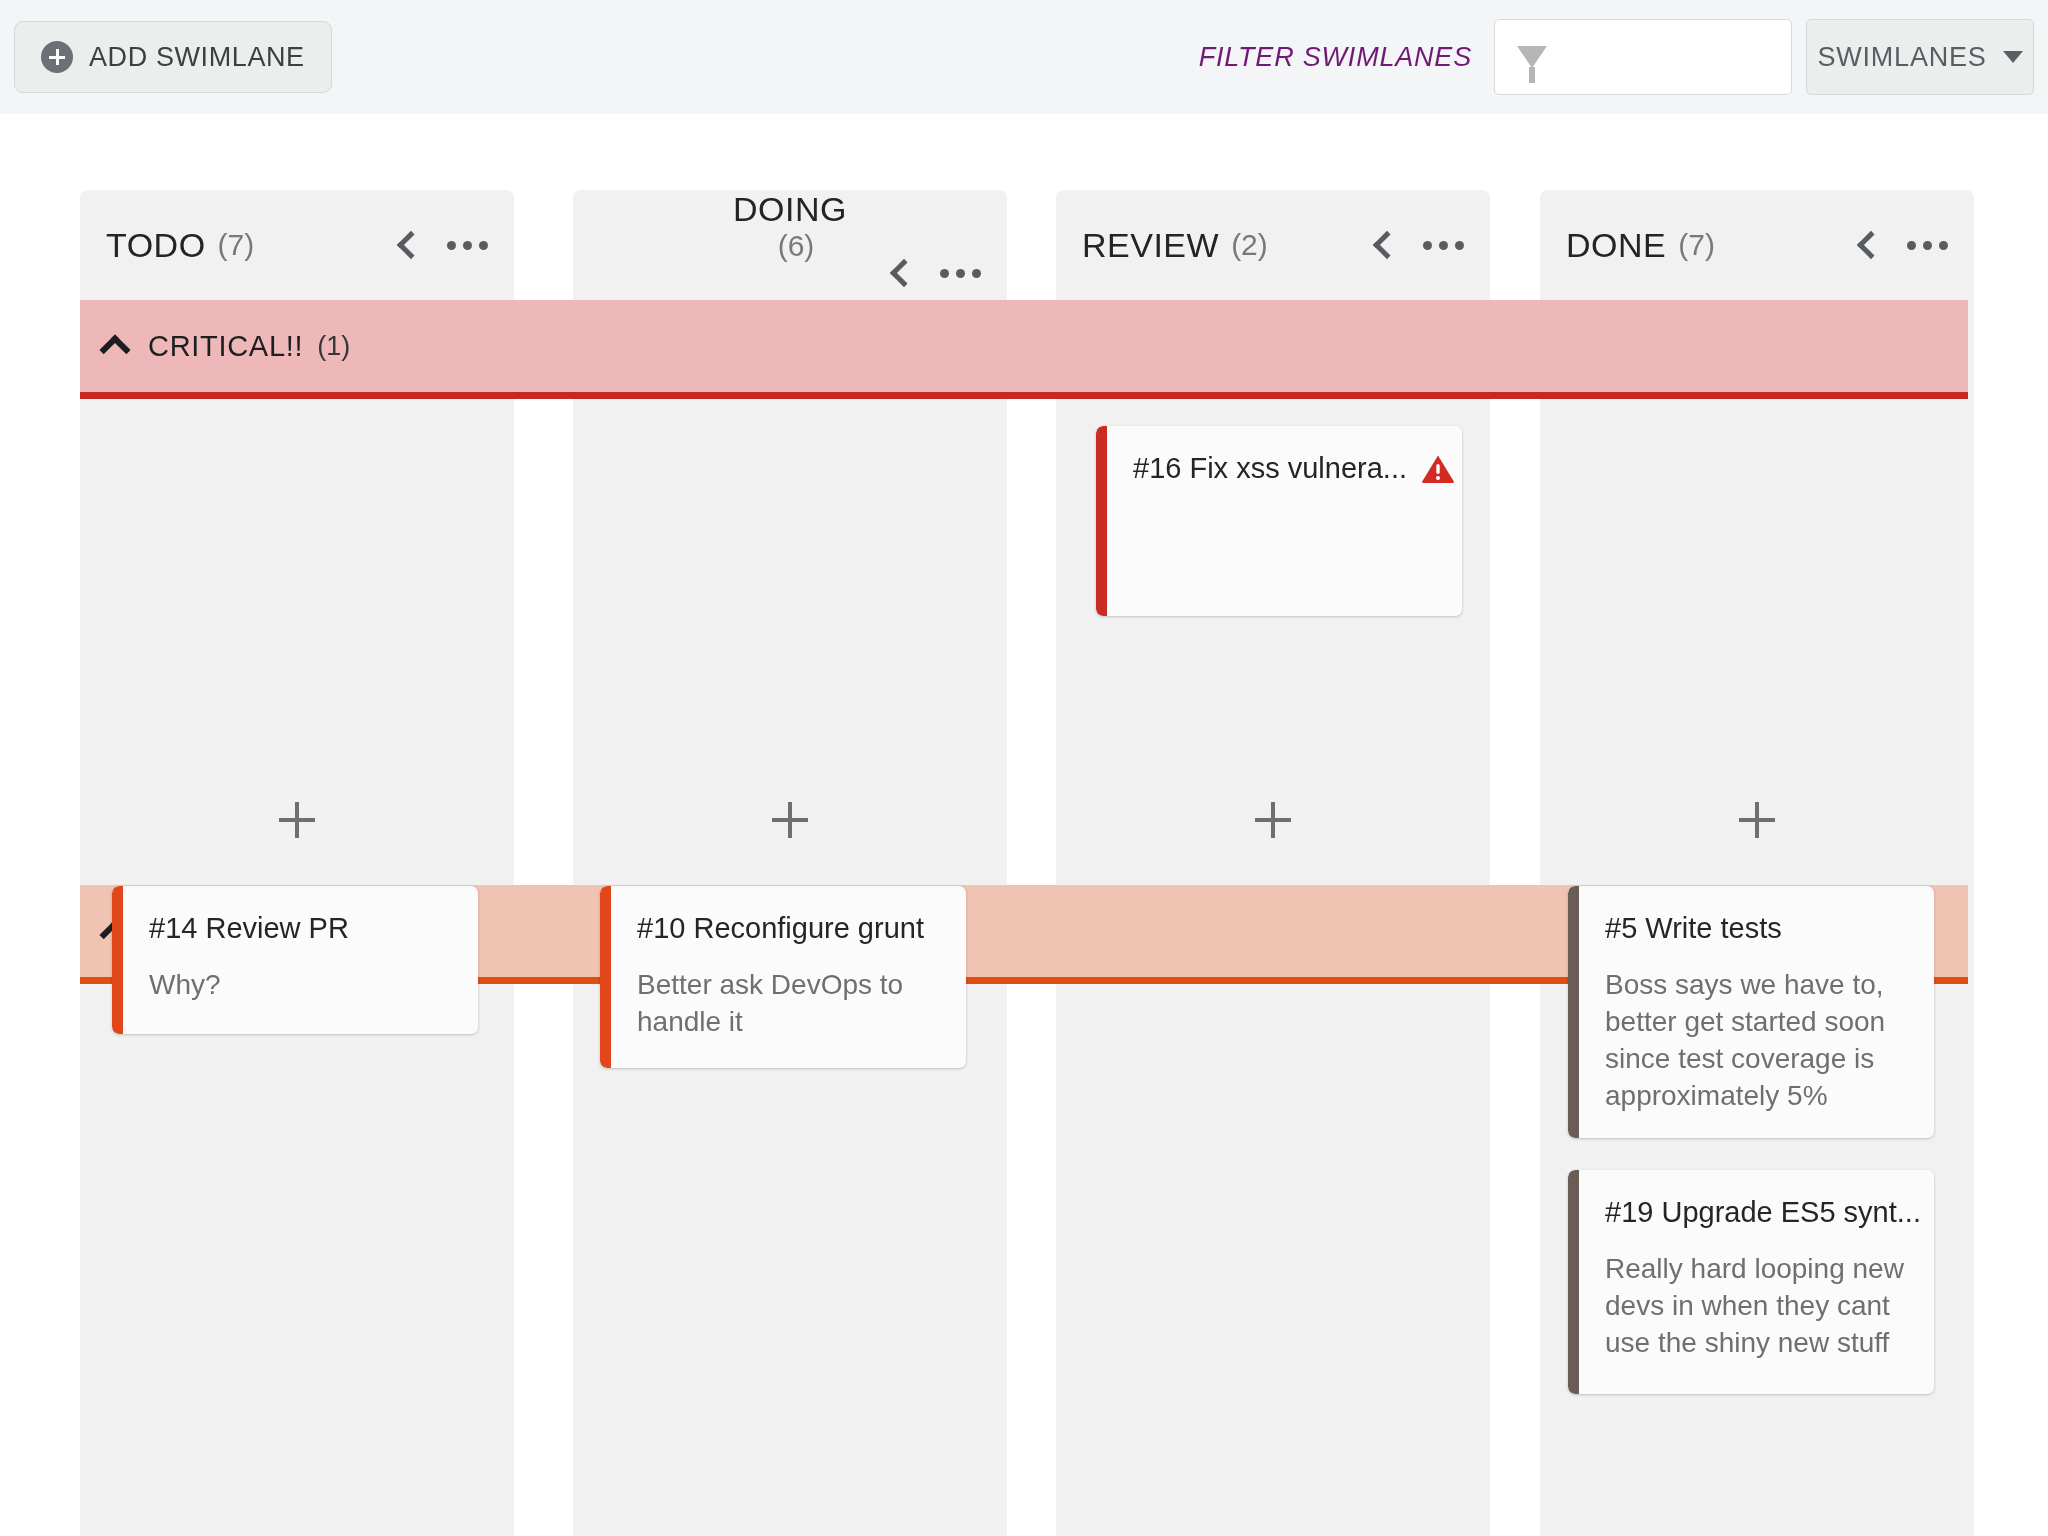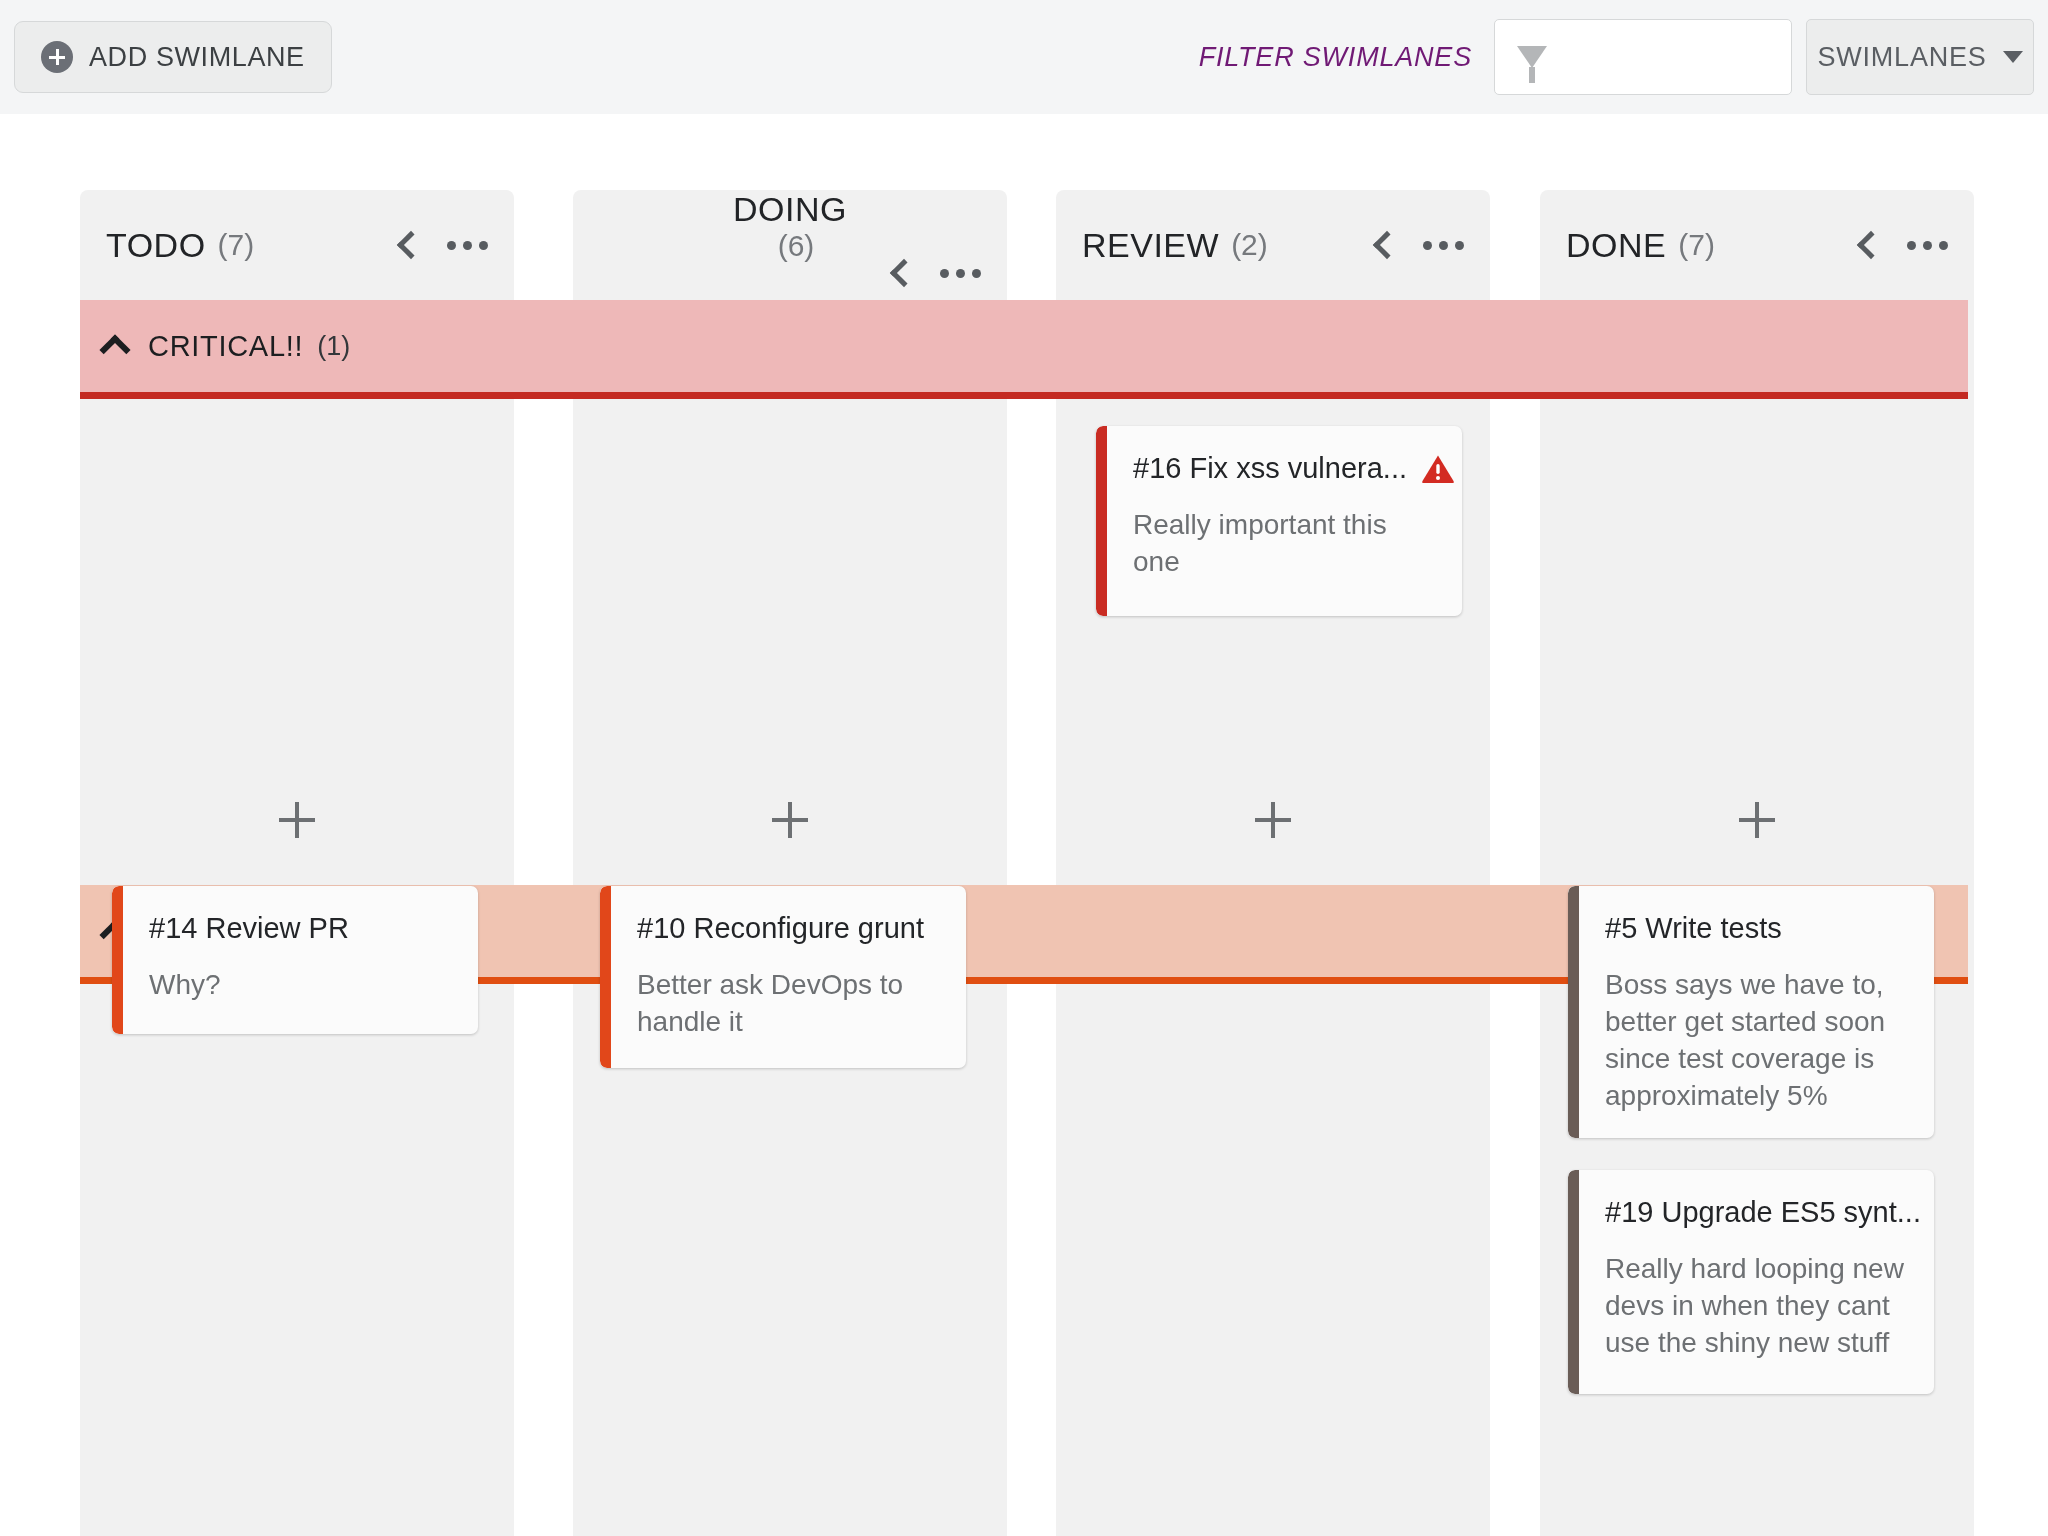--- a/index.html
+++ b/index.html
@@ -317,21 +317,20 @@
   <div class="card" style="left:1096px; top:312px; width:366px; height:190px;">
     <span class="accent" style="background:#c92c23;"></span>
     <div class="card-title-row">
       <span class="card-title">#16 Fix xss vulnera...</span>
       <svg class="warn-icon" width="34" height="30" viewBox="0 0 34 30">
         <path d="M17 1.5 L32.5 27 Q33.6 29 31.3 29 L2.7 29 Q0.4 29 1.5 27 Z" fill="#d32b22"></path>
         <rect x="15.3" y="10" width="3.4" height="10" rx="1.7" fill="#ffffff"></rect>
         <circle cx="17" cy="24" r="2" fill="#ffffff"></circle>
       </svg>
     </div>
-    <div class="card-desc">Really important this one</div>
   </div>
 
   <div class="add-card" style="left:279px;  top:688px;"></div>
   <div class="add-card" style="left:772px;  top:688px;"></div>
   <div class="add-card" style="left:1255px; top:688px;"></div>
   <div class="add-card" style="left:1739px; top:688px;"></div>
 
   <div class="lane-band" style="top:771px; background:#f0c4b2;">
     <span class="chev-up"></span>
     <span class="lane-name">HIGH</span>

